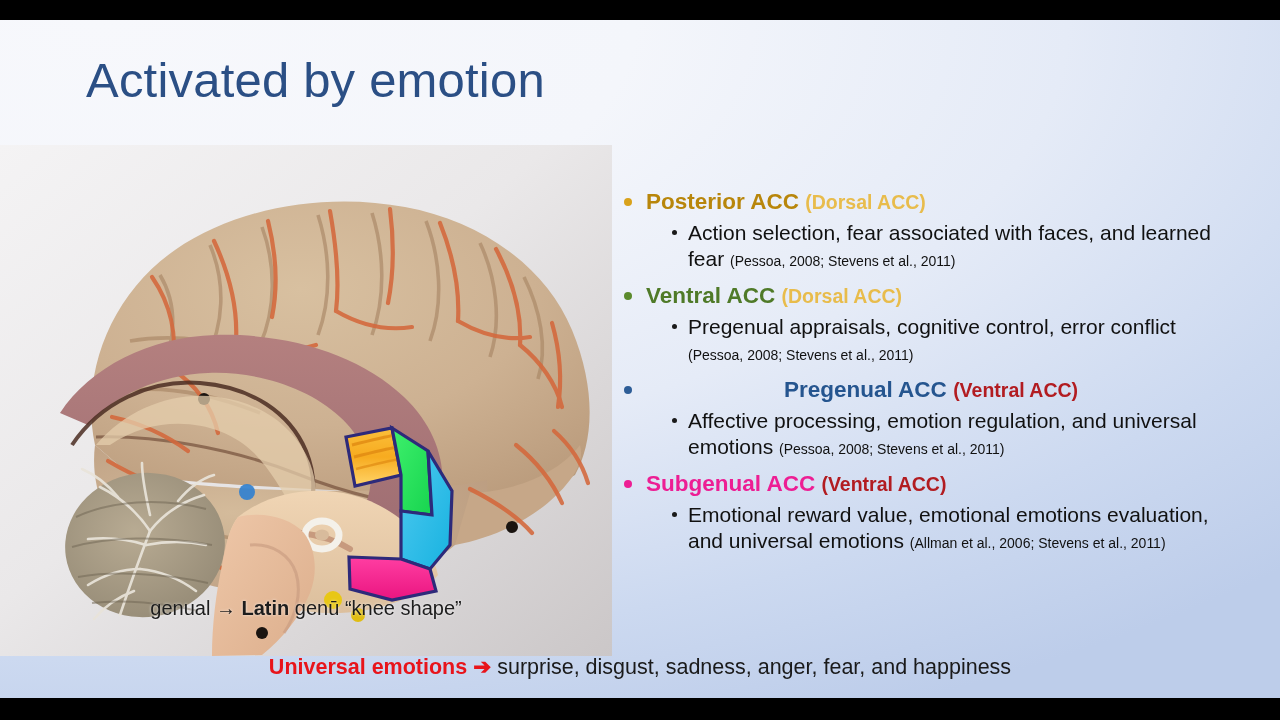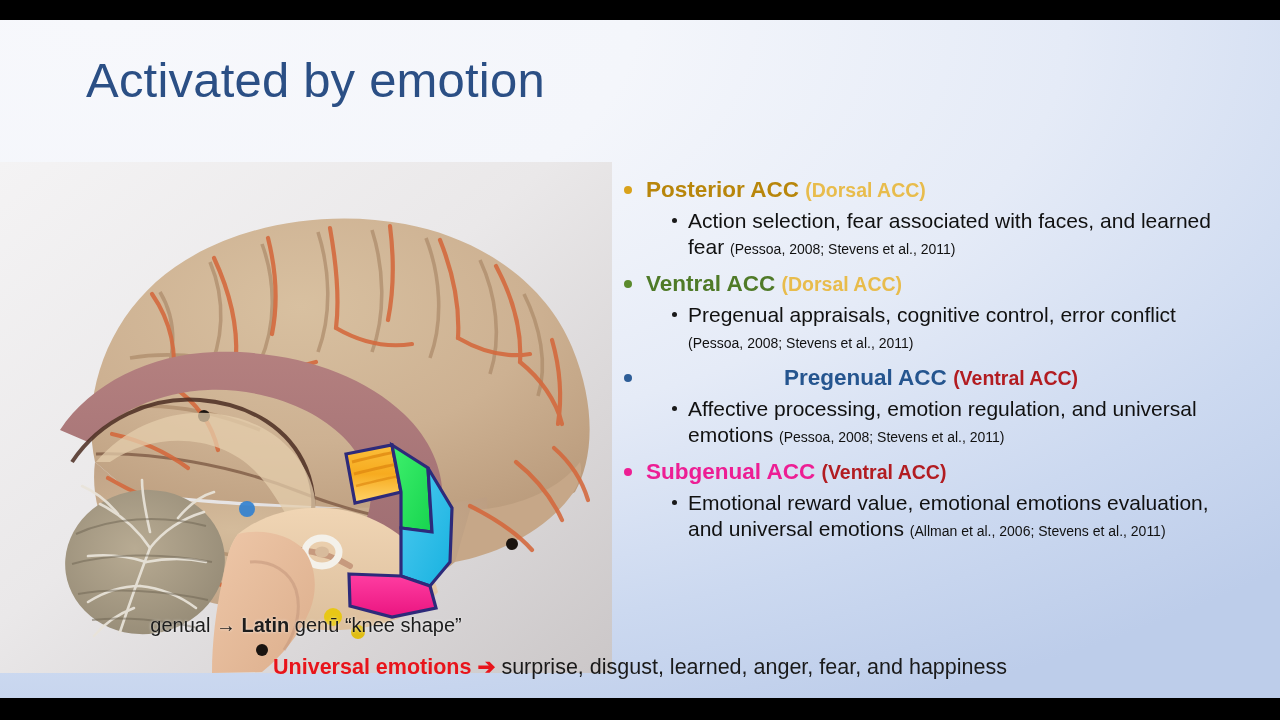--- a/index.html
+++ b/index.html
@@ -24,37 +24,37 @@
 
   
   #slide-title {
     position:absolute; left:86px; top:32px;
     font-size:49px; font-weight:400; letter-spacing:0.2px;
     color:#2b4f85; white-space:nowrap;
   }
 
   
   #brain-figure {
-    position:absolute; left:0; top:142px; width:612px; height:511px;
+    position:absolute; left:0; top:125px; width:612px; height:511px;
     background:linear-gradient(135deg,#f3f2f3 0%,#eceaeb 35%,#dedbdc 72%,#cfcbcc 100%);
     overflow:hidden;
     padding-left:16px;
   }
   #brain-photo { position:absolute; inset:0; }
 
   #figure-caption {
     position:absolute; left:0; top:452px; width:612px;
     text-align:center; font-size:20px; color:#1d1d1d;
     text-shadow:0 0 3px rgba(255,255,255,.75);
   }
   #figure-caption .bold { font-weight:700; }
 
   
   #bullet-list {
-    position:absolute; left:616px; top:153px; width:600px;
+    position:absolute; left:616px; top:165px; width:600px;
   }
   .bullet-group { margin-bottom:5px; }
   .lvl1 {
     position:relative; padding-left:30px;
     font-size:22.5px; font-weight:700; line-height:34px;
     white-space:nowrap;
   }
   .lvl1 .dot {
     position:absolute; left:8px; top:13px;
     width:8px; height:8px; border-radius:50%;
@@ -360,19 +360,19 @@
           <span>Emotional reward value, emotional emotions evaluation, and universal emotions </span>
           <span class="cite">(Allman et al., 2006; Stevens et al., 2011)</span>
         </div>
       </div>
 
     </div>
 
     <div id="footer-note">
       <span class="emph">Universal emotions</span>
       <span class="arrow">➔</span>
-      <span>surprise, disgust, learned, anger, fear, and happiness</span>
+      <span>surprise, disgust, sadness, anger, fear, and happiness</span>
     </div>
 
   </div>
 
   <div class="letterbox" id="letterbox-bottom"></div>
 </div>
 
 </body></html>

